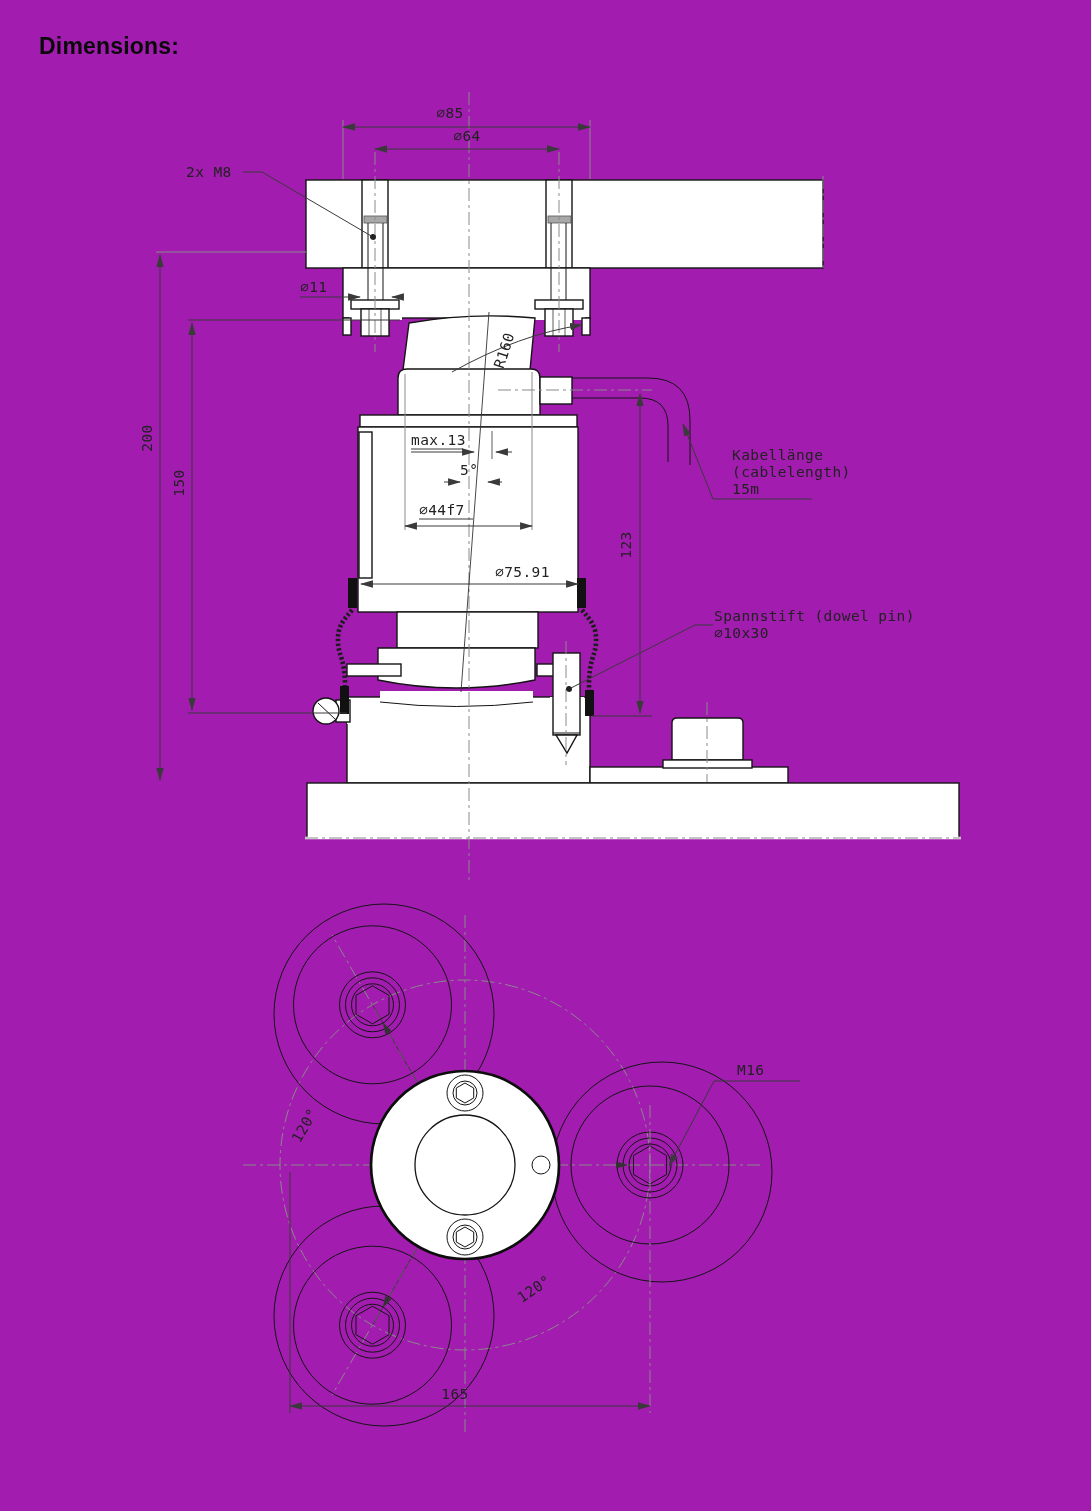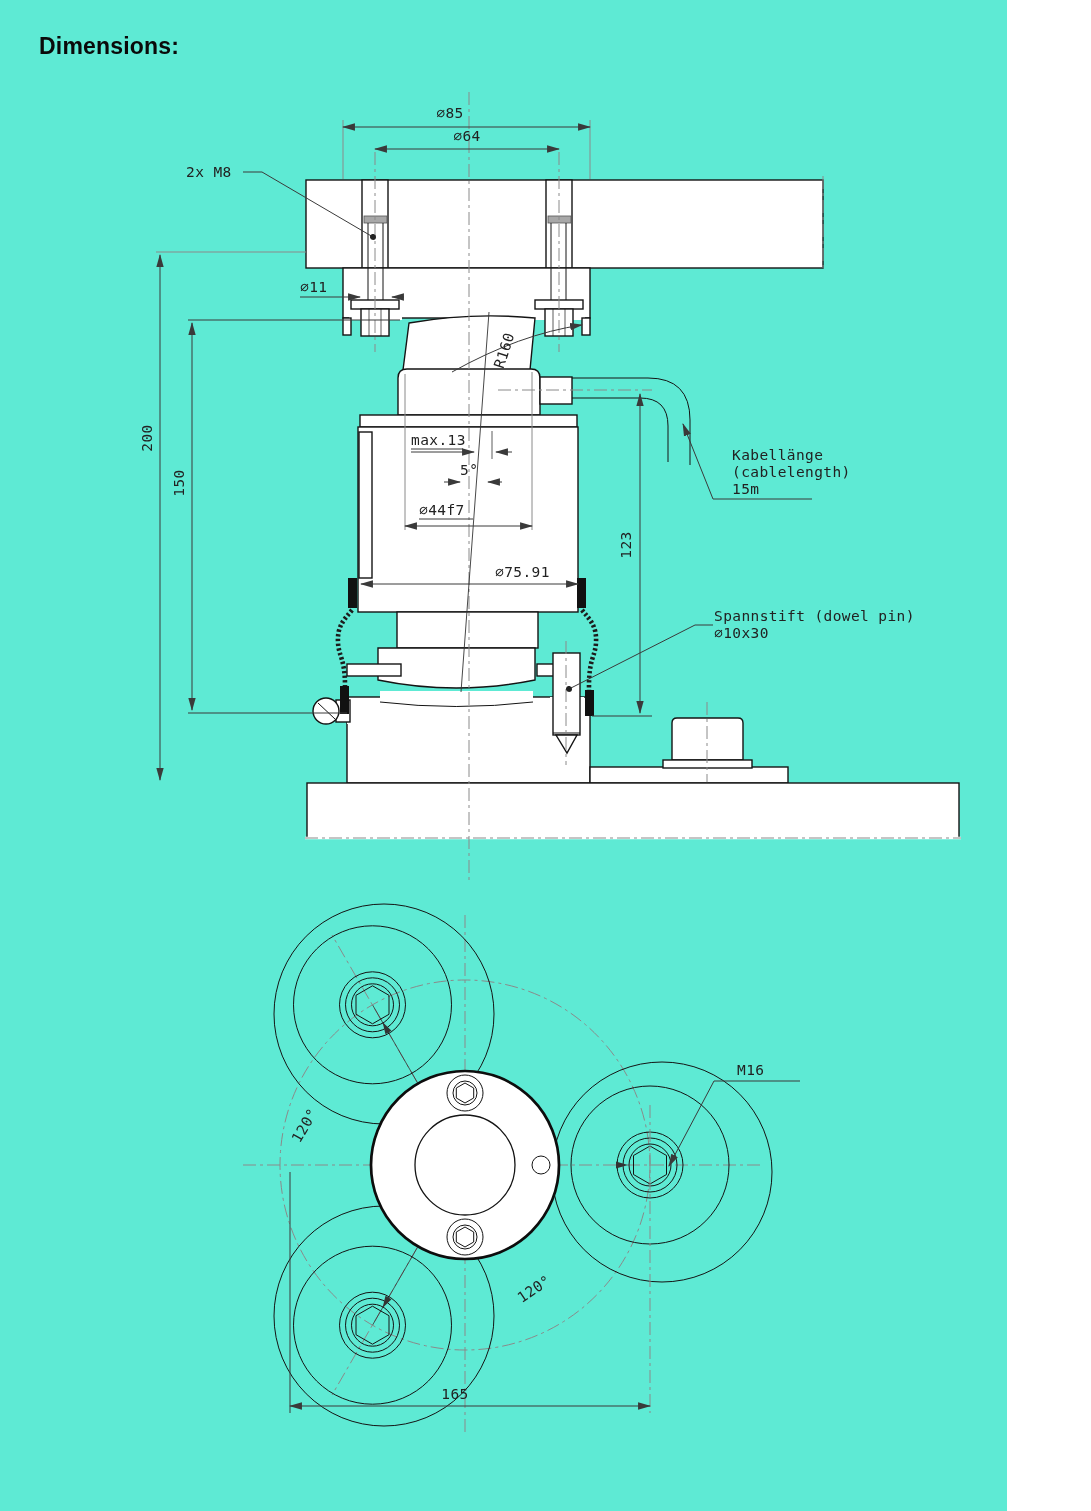--- a/index.html
+++ b/index.html
@@ -1,16 +1,16 @@
 <!DOCTYPE html>
 <html><head>
 <meta charset="utf-8">
 <style>
   html,body{margin:0;padding:0;background:#fff;}
-  .page{position:relative;width:1007px;height:1511px;background:#5eead4;overflow:hidden;
+  .page{position:relative;width:1091px;height:1511px;background:#a21caf;overflow:hidden;
         font-family:"Liberation Sans", sans-serif;}
   .title{position:absolute;left:39px;top:33px;font-size:23px;font-weight:bold;color:#0a0a0a;
          letter-spacing:.2px;}
   svg{position:absolute;left:0;top:0;}
   .lbl{font-family:"DejaVu Sans Mono", monospace;font-size:14.5px;fill:#222;letter-spacing:.4px;}
   .outline{stroke:#141414;stroke-width:1.4;fill:#fff;}
   .thin{stroke:#141414;stroke-width:1;fill:none;}
   .dim{stroke:#3a3a3a;stroke-width:1;fill:none;}
   .dimx{stroke:#8a8a8a;stroke-width:1;fill:none;}
   .cl{stroke:#8a8a8a;stroke-width:1;fill:none;stroke-dasharray:13 4 3 4;}

